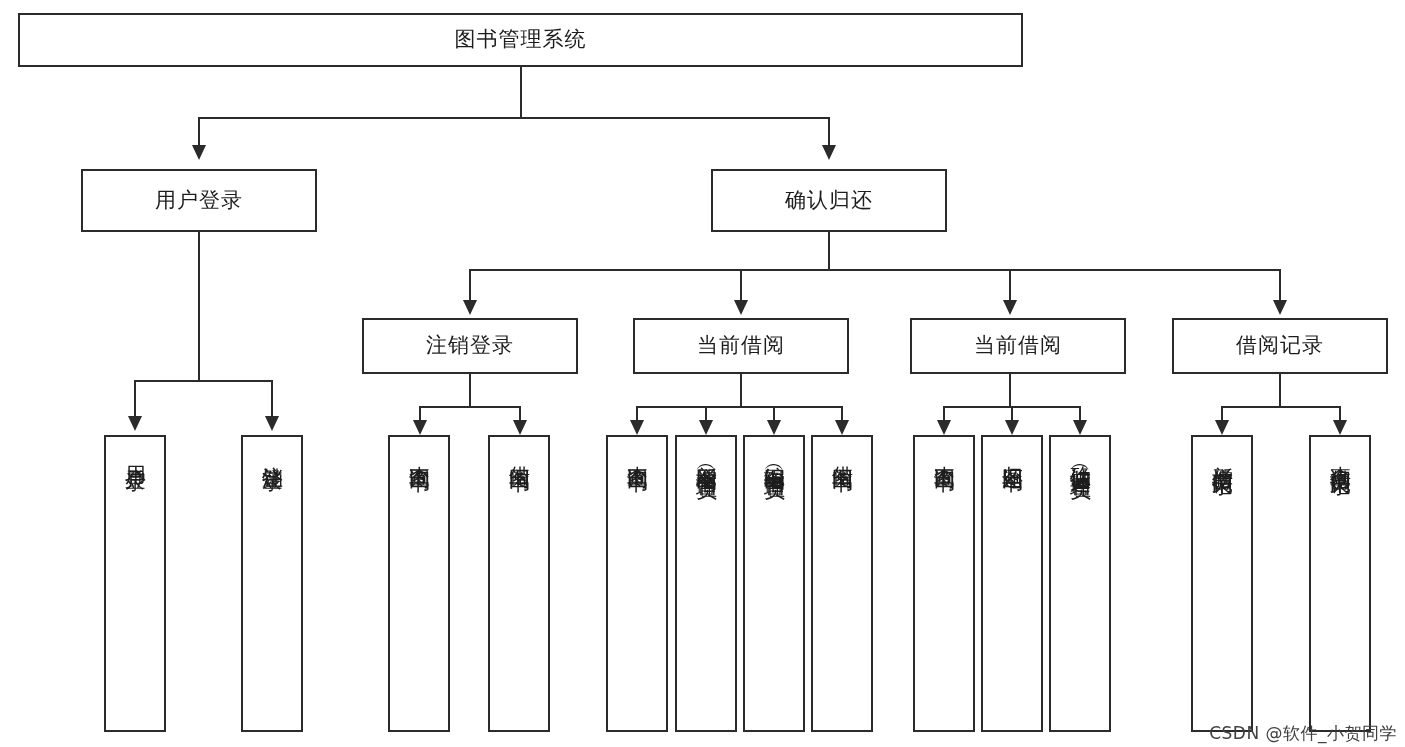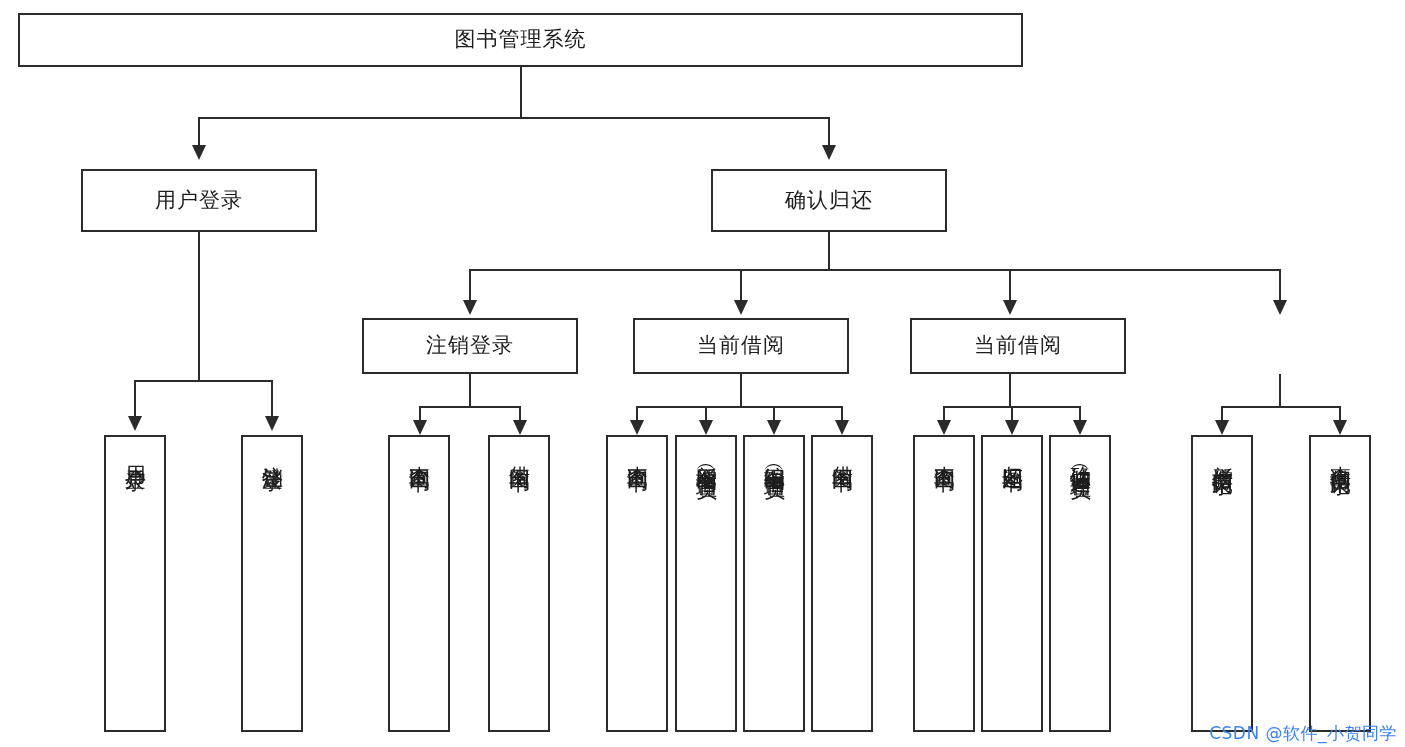--- a/index.html
+++ b/index.html
@@ -62,21 +62,21 @@
     border-left: 7px solid transparent;
     border-right: 7px solid transparent;
     border-top: 15px solid #2b2b2b;
   }
   
   #watermark {
     position: absolute;
     right: 8px;
     bottom: 2px;
     font-size: 17px;
-    color: #3b82f6;
+    color: #404040;
     white-space: nowrap;
     letter-spacing: 0.5px;
     pointer-events: none;
   }
 </style>
 </head>
 <body>
 
 <div id="diagram-root">
 
@@ -123,20 +123,23 @@
   <div class="arrow" style="left:1273px; top:300px;"></div>
 
   <div class="node horizontal" style="left:362px; top:318px; width:216px; height:56px;">
     <span>注销登录</span>
   </div>
   <div class="node horizontal" style="left:633px; top:318px; width:216px; height:56px;">
     <span>当前借阅</span>
   </div>
   <div class="node horizontal" style="left:902px; top:318px; width:216px; height:56px;margin-left:8px;">
     <span>当前借阅</span>
+  </div>
+  <div class="node horizontal" style="left:1172px; top:318px; width:216px; height:56px;">
+    <span>借阅记录</span>
   </div>
 
   <div class="conn v" style="left:469px; top:374px; height:32px;"></div>
   <div class="conn h" style="left:419px; top:406px; width:101px; height:2px;"></div>
   <div class="conn v" style="left:419px; top:406px; height:16px;"></div>
   <div class="arrow" style="left:413px; top:420px;"></div>
   <div class="conn v" style="left:519px; top:406px; height:16px;"></div>
   <div class="arrow" style="left:513px; top:420px;"></div>
 
   <div class="conn v" style="left:740px; top:374px; height:32px;"></div>

